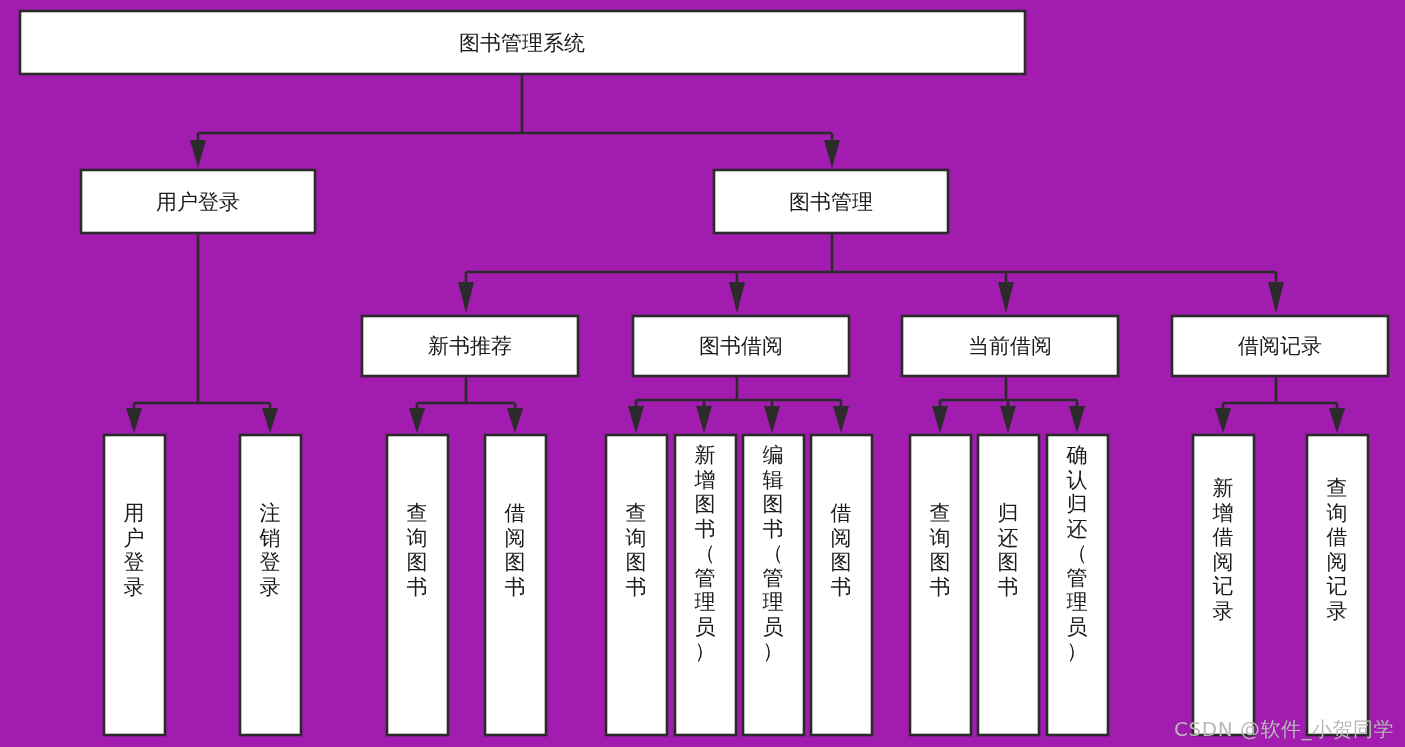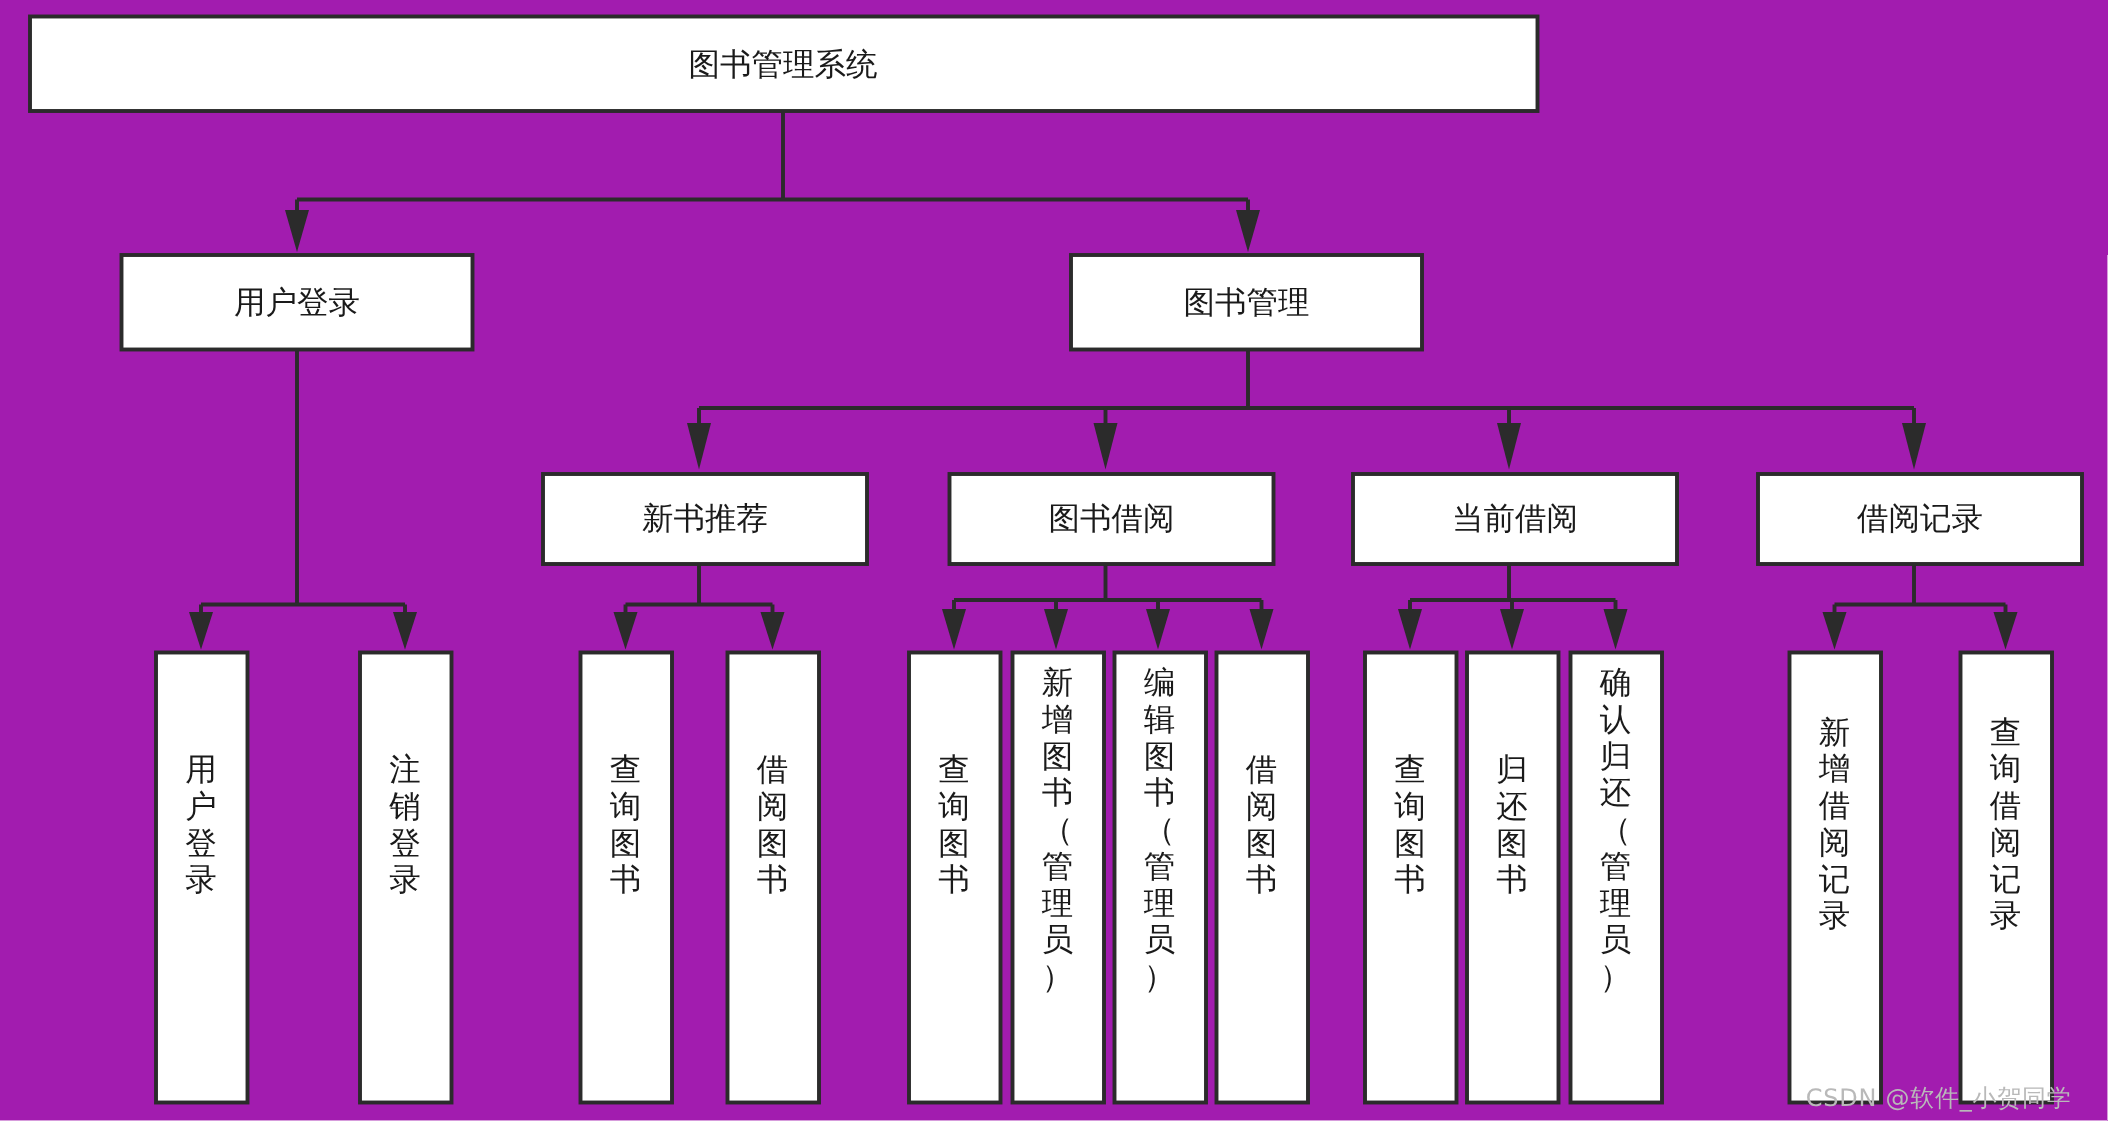--- a/index.html
+++ b/index.html
@@ -48,24 +48,24 @@
     dominant-baseline: middle;
   }
   .node-label-v {
     font-family: "DejaVu Sans", "Liberation Sans", sans-serif;
     font-size: 21px;
     fill: #1a1a1a;
     text-anchor: middle;
   }
   .watermark {
     position: absolute;
-    right: 24px;
+    right: 11px;
     bottom: 4px;
     font-family: "DejaVu Sans", "Liberation Sans", sans-serif;
-    font-size: 16px;
+    font-size: 20px;
     color: #b9b9b9;
     letter-spacing: 0.5px;
     white-space: nowrap;
     pointer-events: none;
     user-select: none;
     margin-top: 41px;
   }
 </style>
 </head>
 <body>

